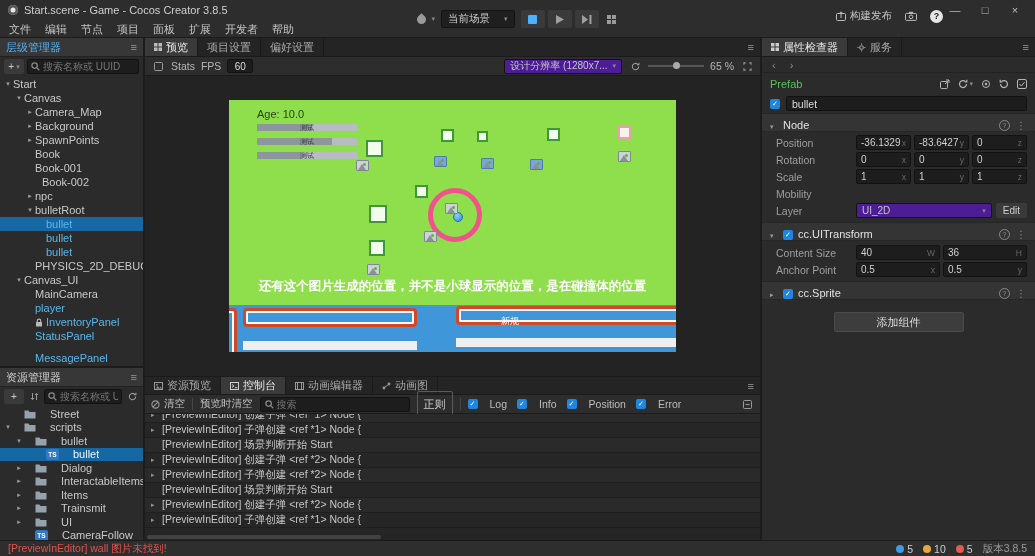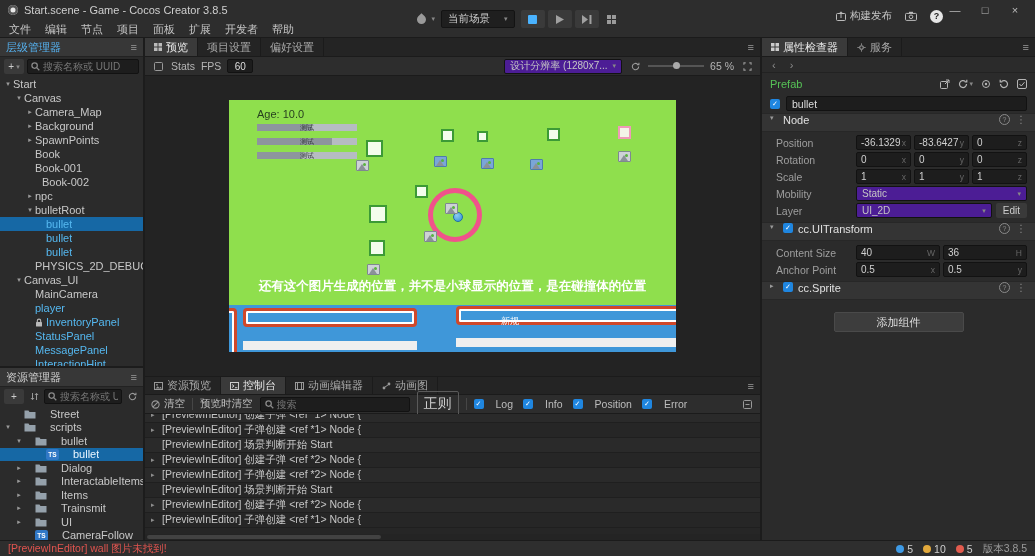--- a/index.html
+++ b/index.html
@@ -89,40 +89,40 @@
   .wstrip{position:absolute;background:#efefef;height:9px;}
   .plabel-game{position:absolute;color:#fff;font-size:9px;}
 
   .console-tabs{height:19px;background:#242424;display:flex;align-items:stretch;border-top:1px solid #1b1b1b;border-bottom:1px solid #1b1b1b;flex:none;}
   .console-toolbar{height:19px;background:#2d2d2d;display:flex;align-items:center;gap:7px;padding:0 6px;border-bottom:1px solid #1b1b1b;flex:none;font-size:10.5px;color:#bdbdbd;}
   .ctb-btn{display:flex;align-items:center;gap:4px;white-space:nowrap;}
   .vsep{width:1px;height:12px;background:#464646;flex:none;}
   .csearch{width:150px;height:15px;background:#1d1d1d;border:1px solid #121212;border-radius:2px;display:flex;align-items:center;gap:3px;padding:0 4px;}
   .csearch input{flex:1;min-width:0;background:transparent;border:none;outline:none;color:#ddd;font-size:10px;}
   .csearch input::placeholder{color:#777;}
-  .regex-btn{height:27px;padding:0 6px;border:1px solid #5a5a5a;border-radius:2px;display:flex;align-items:center;color:#cfcfcf;font-size:14px;}
+  .regex-btn{height:27px;padding:0 6px;border:1px solid #5a5a5a;border-radius:2px;display:flex;align-items:center;color:#cfcfcf;font-size:11px;}
   .cfilters{display:flex;align-items:center;gap:10px;}
   .cfilter{display:flex;align-items:center;gap:12px;white-space:nowrap;}
   .cbx{width:10px;height:10px;background:#1f86e0;border-radius:2px;color:#fff;font-size:7px;line-height:10px;text-align:center;flex:none;}
   .console-list{height:120px;overflow:hidden;background:#262626;flex:none;}
   .clog-row{height:15px;display:flex;align-items:center;padding-left:6px;font-size:10.5px;color:#c6c6c6;background:#2a2a2a;border-bottom:1px solid #1f1f1f;white-space:nowrap;}
   .clog-row.alt{background:#262626;}
   .clog-row .arrow{width:11px;flex:none;font-size:7px;color:#8d8d8d;}
   .hscroll{height:6px;background:#242424;position:relative;flex:none;}
   .hscroll .thumb{position:absolute;left:2px;top:1px;height:4px;width:38%;background:#424242;border-radius:2px;}
 
   
   .insp-nav{height:16px;display:flex;align-items:center;gap:14px;padding:0 10px;border-bottom:1px solid #222;color:#8d8d8d;font-size:11px;flex:none;}
   .insp-body{flex:1;min-height:0;overflow:hidden;}
   .prefab-row{height:21px;display:flex;align-items:center;gap:8px;padding:0 8px;}
   .prefab-lbl{color:#56c156;font-size:11px;flex:1;}
   .p-ico{display:flex;align-items:center;gap:1px;color:#b5b5b5;}
   .name-row{height:19px;display:flex;align-items:center;gap:6px;padding:0 8px;}
   .text-input{flex:1;height:15px;background:#1d1d1d;border:1px solid #121212;border-radius:2px;display:flex;align-items:center;padding:0 5px;color:#ddd;font-size:10.5px;}
-  .sec-header{height:19px;background:#343434;display:flex;align-items:flex-start;gap:5px;padding:0 8px;border-top:1px solid #272727;border-bottom:1px solid #272727;flex:none;}
+  .sec-header{height:19px;background:#343434;display:flex;align-items:flex-end;gap:5px;padding:0 8px;border-top:1px solid #272727;border-bottom:1px solid #272727;flex:none;}
   .sec-header .arrow{font-size:7px;color:#9a9a9a;width:8px;}
   .sec-title{color:#e0e0e0;font-size:11px;}
   .info-ico{width:11px;height:11px;border-radius:50%;border:1px solid #8a8a8a;color:#8a8a8a;font-size:7px;display:flex;align-items:center;justify-content:center;}
   .kebab{color:#8a8a8a;font-size:10px;padding:0 1px;}
   .prow{display:flex;align-items:center;gap:4px;padding:0 8px 0 14px;height:17px;}
   .plabel{width:76px;flex:none;color:#9f9f9f;font-size:10.5px;white-space:nowrap;overflow:hidden;}
   .pfields{flex:1;min-width:0;display:flex;gap:3px;}
   .num-input{flex:1;min-width:0;height:15px;background:#1d1d1d;border:1px solid #121212;border-radius:2px;display:flex;align-items:center;padding:0 4px;font-size:10px;color:#d0d0d0;}
   .num-val{flex:1;min-width:0;overflow:hidden;white-space:nowrap;}
   .suffix{flex:none;color:#666;font-size:8.5px;margin-left:2px;}
@@ -314,21 +314,21 @@
                   <rect x="1" y="4" width="6" height="4.5" rx="0.5" fill="#b9b9b9"></rect>
                   <path d="M2.3 4V2.8a1.7 1.7 0 0 1 3.4 0V4" fill="none" stroke="#b9b9b9" stroke-width="1.1"></path>
                 </svg>
               </span>
               <span class="lbl blue">InventoryPanel</span>
             </div>
             <div class="tree-row" style="padding-left: 25px;">
               <span class="arrow"></span>
               <span class="lbl blue">StatusPanel</span>
             </div>
-            <div class="tree-row" style="padding-left: 25px;">
+            <div class="tree-row" style="padding-left: 25px; margin-top: 8px;">
               <span class="arrow"></span>
               <span class="lbl blue">MessagePanel</span>
             </div>
             <div class="tree-row" style="padding-left: 25px;">
               <span class="arrow"></span>
               <span class="lbl blue">InteractionHint</span>
             </div>
           </div>
       </div>
 
@@ -796,25 +796,20 @@
                 </span>
                 <span class="num-input">
                   <span class="num-val">1</span>
                   <span class="suffix">z</span>
                 </span>
               </span>
             </div>
           </div>
         <div class="prow">
           <span class="plabel">Mobility</span>
-          <span class="select-box wide-select">
-            <span>Static</span>
-            <span class="spacer"></span>
-            <span class="chev">▾</span>
-          </span>
         </div>
         <div class="prow" style="margin-bottom:3px;">
           <span class="plabel">Layer</span>
           <span class="select-box wide-select">
             <span>UI_2D</span>
             <span class="spacer"></span>
             <span class="chev">▾</span>
           </span>
           <span class="btn-sm">Edit</span>
         </div>

